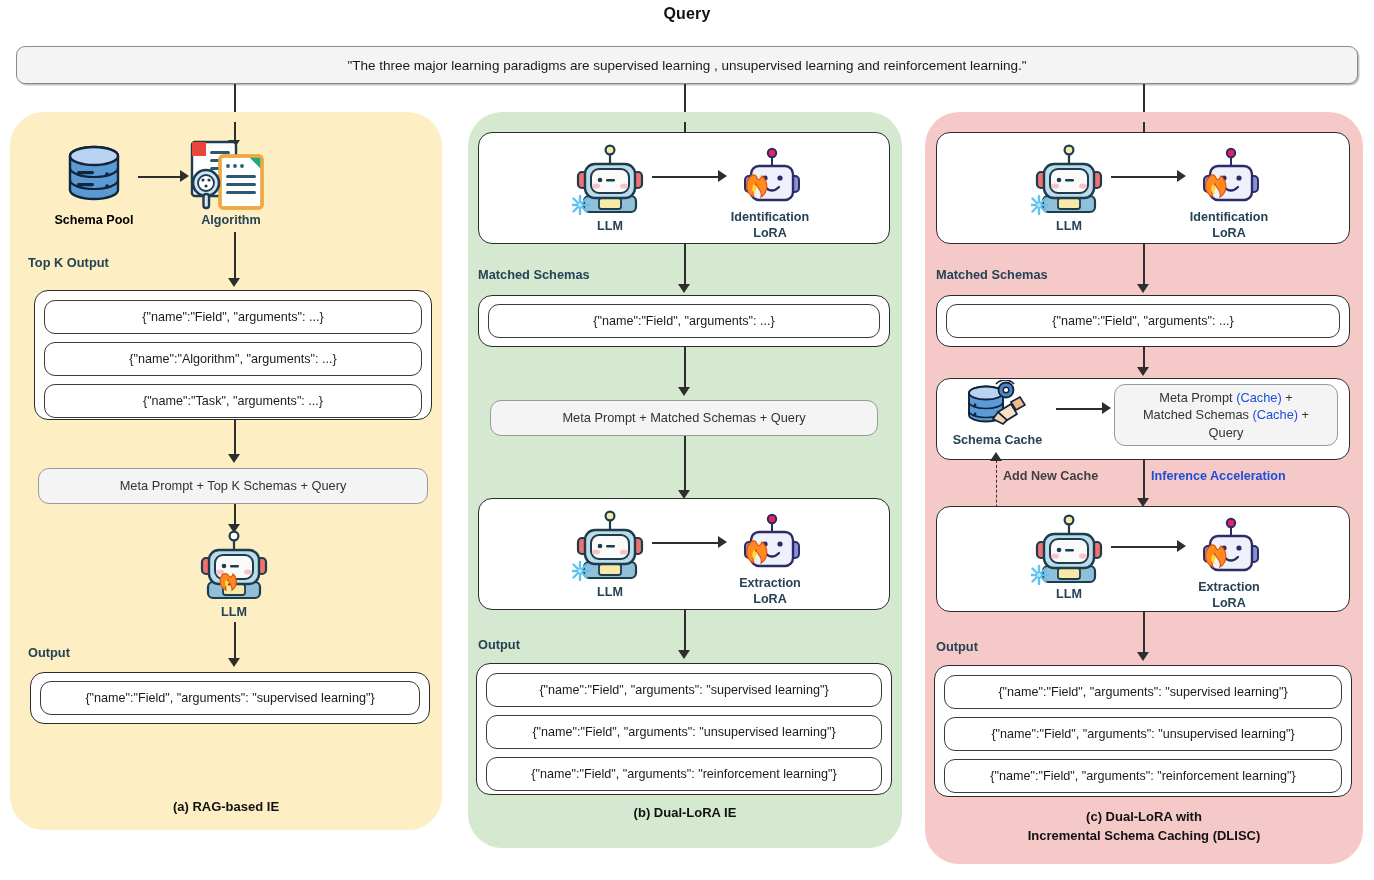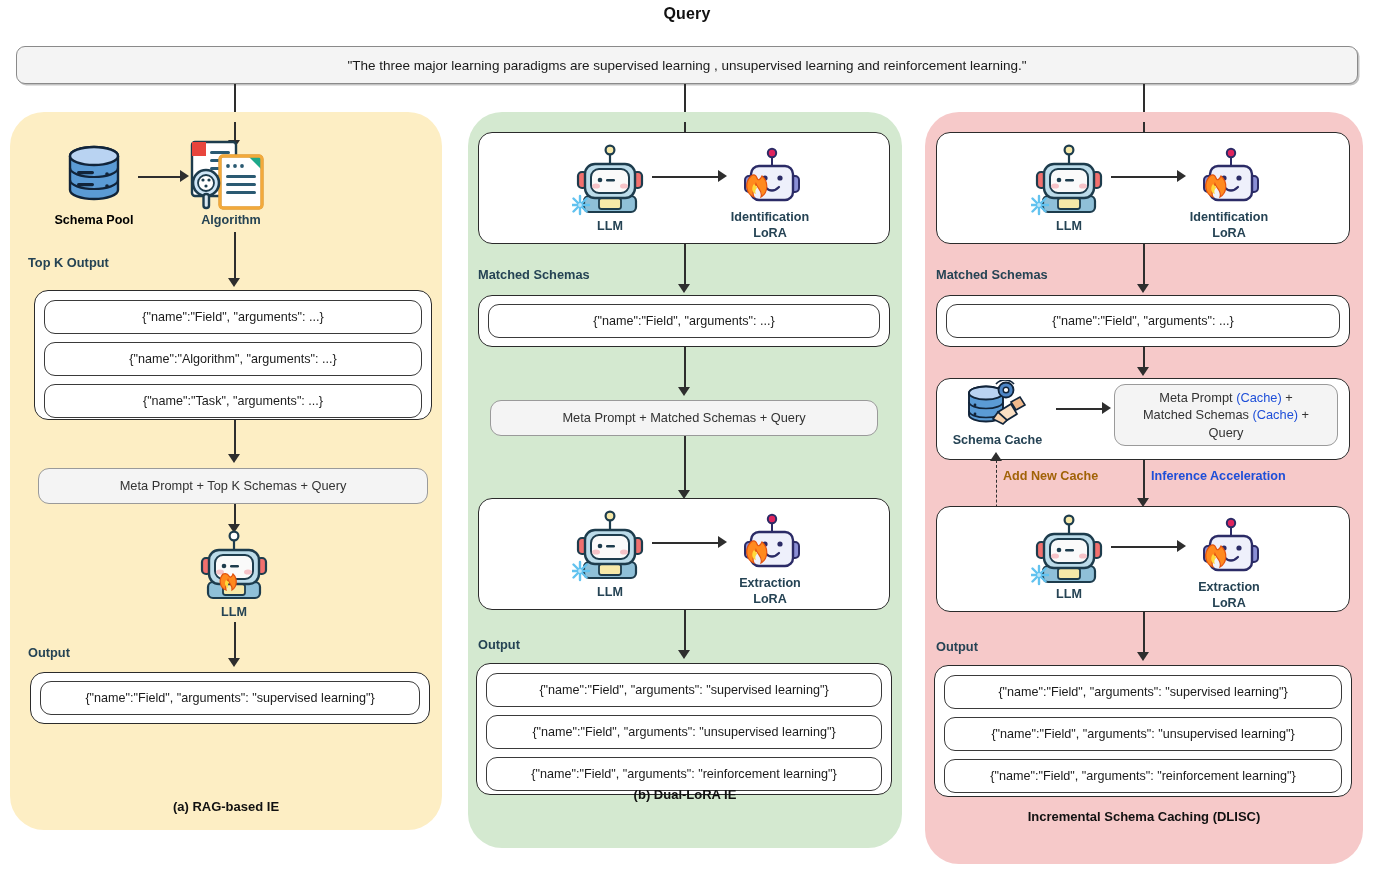--- a/index.html
+++ b/index.html
@@ -335,21 +335,21 @@
   <div class="arrow-v" style="left:684px; top:610px; height:44px;"></div>
   <div class="head-d" style="left:678px; top:650px;"></div>
 
   <div class="sec-label" style="left:478px; top:637px;">Output</div>
 
   <div class="card" style="left:476px; top:663px; width:416px; height:132px;"></div>
   <div class="schema-item" style="left:486px; top:673px; width:396px; height:34px;">{"name":"Field", "arguments": "supervised learning"}</div>
   <div class="schema-item" style="left:486px; top:715px; width:396px; height:34px;">{"name":"Field", "arguments": "unsupervised learning"}</div>
   <div class="schema-item" style="left:486px; top:757px; width:396px; height:34px;">{"name":"Field", "arguments": "reinforcement learning"}</div>
 
-  <div class="panel-caption" style="left:468px; top:786px; width:434px;">(b) Dual-LoRA IE</div>
+  <div class="panel-caption" style="left:468px; top:804px; width:434px;">(b) Dual-LoRA IE</div>
 
   <div class="panel c"></div>
 
   <div class="arrow-v" style="left:1143px; top:122px; height:20px;"></div>
   <div class="head-d" style="left:1137px; top:140px;"></div>
 
   <div class="card" style="left:936px; top:132px; width:414px; height:112px;"></div>
 
   <svg class="icon" style="left:1031px; top:142px;" width="76" height="76" viewBox="0 0 76 76">
     <circle cx="38" cy="8" r="4.4" fill="#f7e9a8" stroke="#1d3c4d" stroke-width="2.2"></circle>
@@ -437,21 +437,21 @@
     <div>Query</div>
   </div>
 
   <div class="arrow-v" style="left:1143px; top:460px; height:42px;"></div>
   <div class="head-d" style="left:1137px; top:498px;"></div>
   <div class="edge-label cache-hl" style="left:1151px; top:469px;">Inference Acceleration</div>
 
   <div class="dash-v" style="left:996px; top:460px; height:92px;"></div>
   <div class="dash-h" style="left:996px; top:552px; width:42px;"></div>
   <div class="head-u" style="left:990px; top:452px;"></div>
-  <div class="edge-label" style="left:1003px; top:469px; color:#a16207;">Add New Cache</div>
+  <div class="edge-label" style="left:1003px; top:469px; color:#404040;">Add New Cache</div>
 
   <div class="card" style="left:936px; top:506px; width:414px; height:106px;"></div>
 
   <svg class="icon" style="left:1031px; top:512px;" width="76" height="76" viewBox="0 0 76 76">
     <circle cx="38" cy="8" r="4.4" fill="#f7e9a8" stroke="#1d3c4d" stroke-width="2.2"></circle>
     <line x1="38" y1="12" x2="38" y2="22" stroke="#1d3c4d" stroke-width="2.2"></line>
     <rect x="12" y="54" width="52" height="16" rx="5" fill="#8fc0d8" stroke="#1d3c4d" stroke-width="2.2"></rect>
     <rect x="27" y="56" width="22" height="11" rx="2.5" fill="#f7e9a8" stroke="#1d3c4d" stroke-width="1.8"></rect>
     <rect x="6" y="30" width="9" height="16" rx="4" fill="#f2706e" stroke="#1d3c4d" stroke-width="2.2"></rect>
     <rect x="61" y="30" width="9" height="16" rx="4" fill="#f2706e" stroke="#1d3c4d" stroke-width="2.2"></rect>
@@ -495,16 +495,17 @@
   <div class="head-d" style="left:1137px; top:652px;"></div>
 
   <div class="sec-label" style="left:936px; top:639px;">Output</div>
 
   <div class="card" style="left:934px; top:665px; width:418px; height:132px;"></div>
   <div class="schema-item" style="left:944px; top:675px; width:398px; height:34px;">{"name":"Field", "arguments": "supervised learning"}</div>
   <div class="schema-item" style="left:944px; top:717px; width:398px; height:34px;">{"name":"Field", "arguments": "unsupervised learning"}</div>
   <div class="schema-item" style="left:944px; top:759px; width:398px; height:34px;">{"name":"Field", "arguments": "reinforcement learning"}</div>
 
   <div class="panel-caption" style="left:925px; top:808px; width:438px;">
+    <div>(c) Dual-LoRA with</div>
     <div>Incremental Schema Caching (DLISC)</div>
   </div>
 
 </div>
 
 </body></html>

